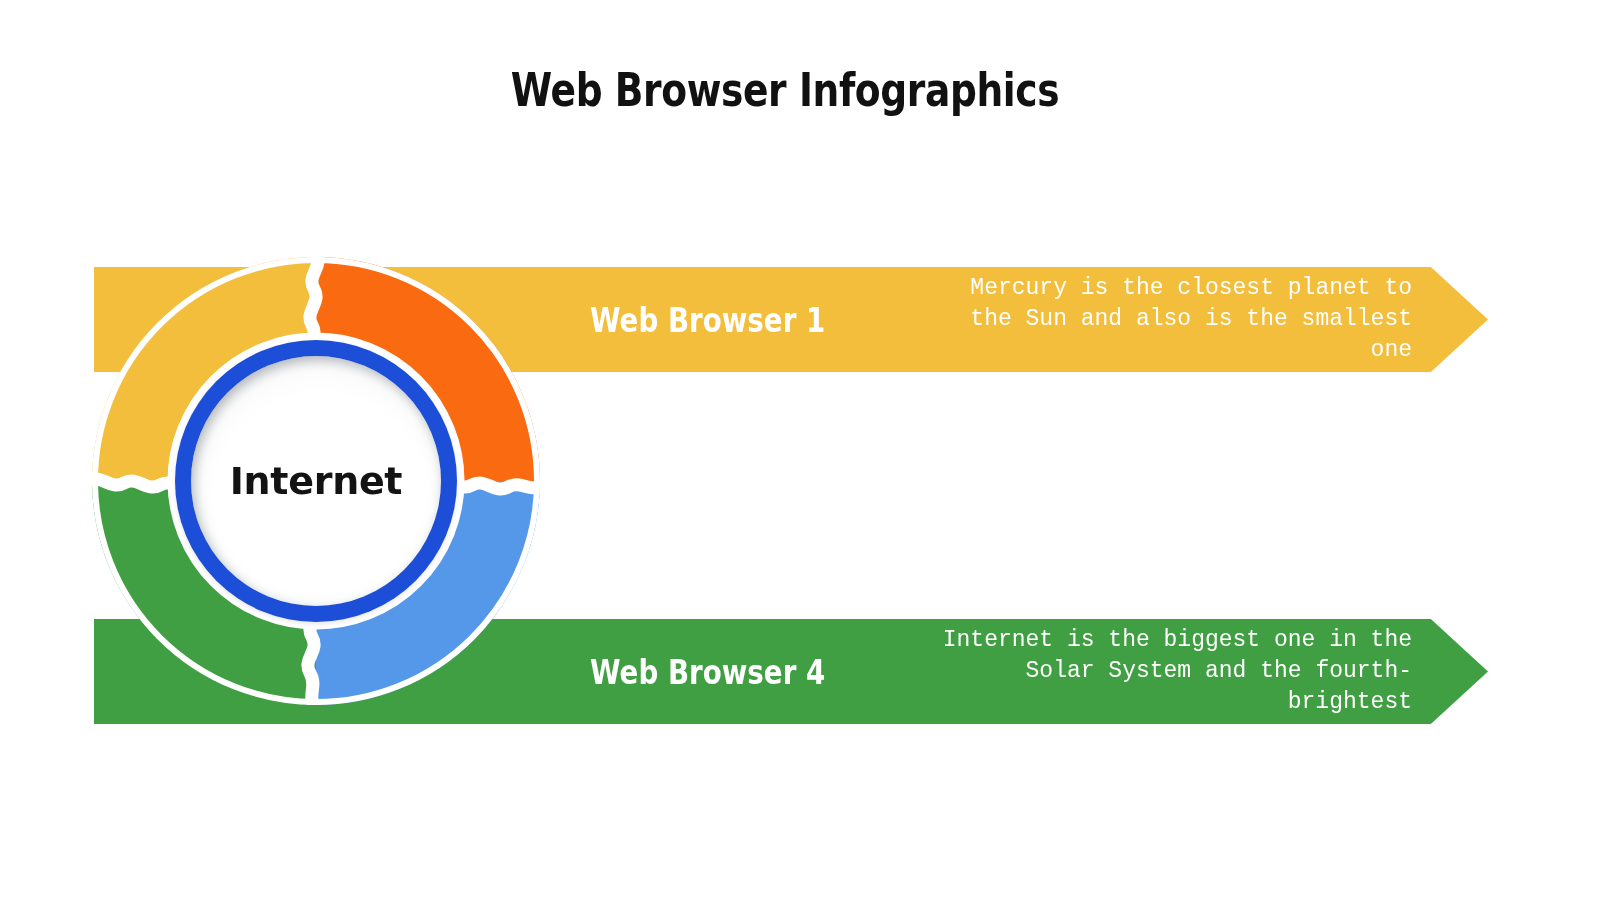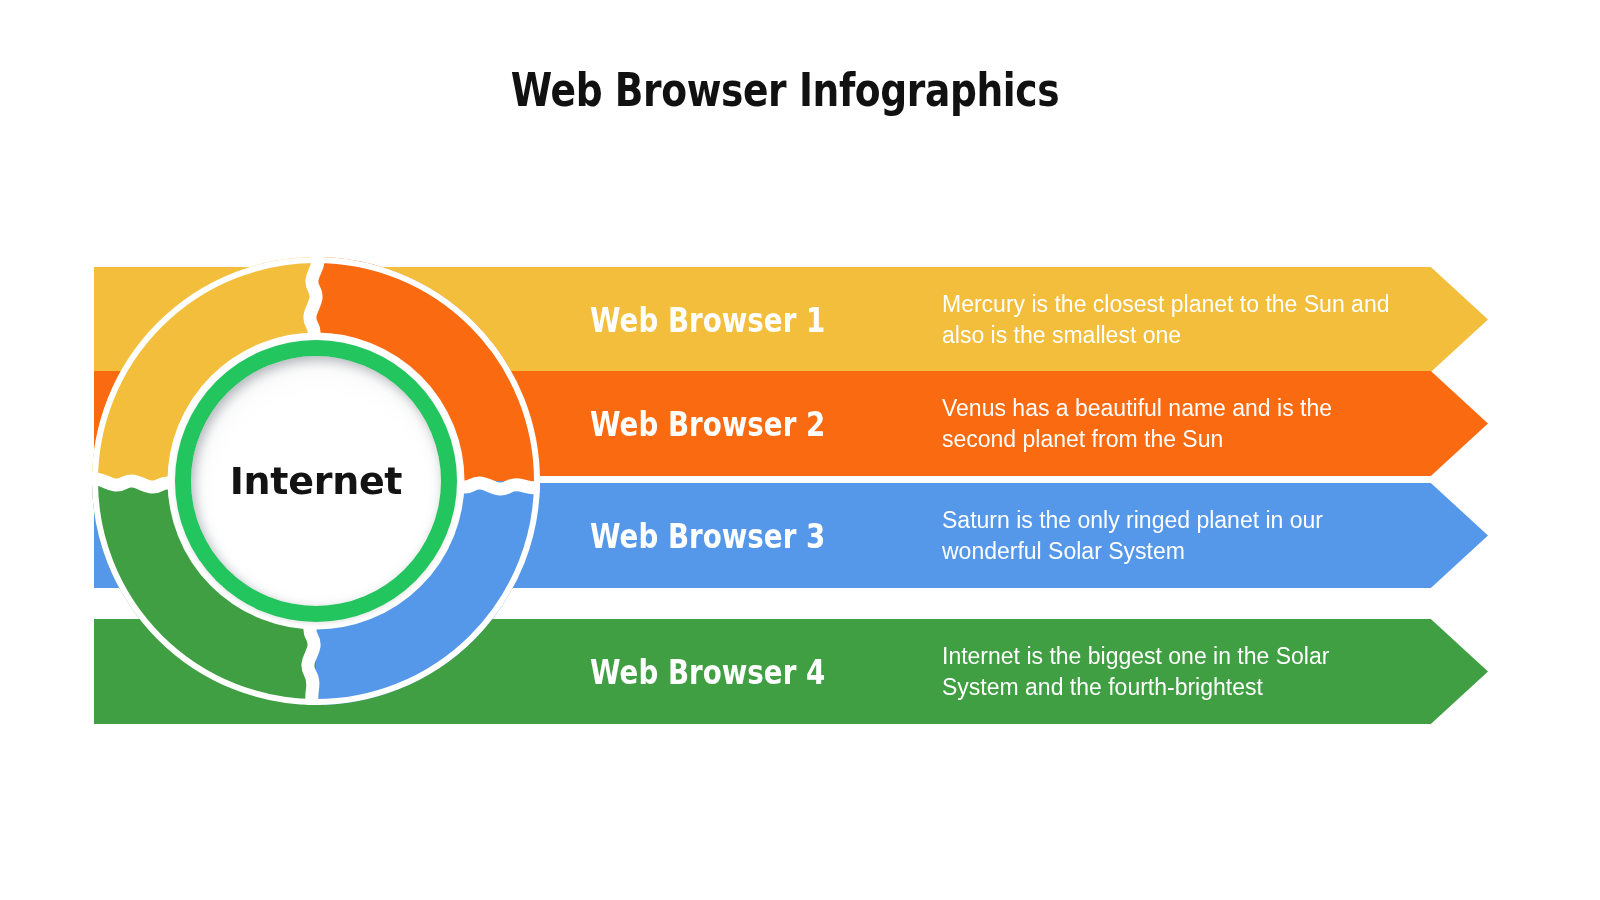--- a/index.html
+++ b/index.html
@@ -68,21 +68,22 @@
     color: #ffffff;
     white-space: nowrap;
     line-height: 1;
   }
   .row-desc {
     position: absolute;
     right: 76px;
     top: 50%;
     transform: translateY(-50%);
     width: 470px;
-    font-family: Liberation Sans, sans-serif;
+    text-align: right;
+    font-family: Liberation Mono, monospace;
     font-weight: 400;
     font-size: 23px;
     line-height: 1.35;
     color: #ffffff;
   }
 
   
   #donut-wrap {
     position: absolute;
     left: 92px;
@@ -134,35 +135,21 @@
   <div id="page-title">Web Browser Infographics</div>
 
   <div class="arrow-row" id="row-0" style="top:267px;">
     <div class="arrow-shape" id="shape-0" style="background: rgb(242, 190, 60);"></div>
     <div class="row-inner">
       <div class="row-label">Web Browser 1</div>
       <div class="row-desc">Mercury is the closest planet to the Sun and also is the smallest one</div>
     </div>
   </div>
 
-  <div class="arrow-row" id="row-1" style="top:371px;">
-    <div class="arrow-shape" id="shape-1" style="background: rgb(249, 106, 17);"></div>
-    <div class="row-inner">
-      <div class="row-label">Web Browser 2</div>
-      <div class="row-desc">Venus has a beautiful name and is the second planet from the Sun</div>
-    </div>
-  </div>
-
-  <div class="arrow-row" id="row-2" style="top:483px;">
-    <div class="arrow-shape" id="shape-2" style="background: rgb(85, 152, 234);"></div>
-    <div class="row-inner">
-      <div class="row-label">Web Browser 3</div>
-      <div class="row-desc">Saturn is the only ringed planet in our wonderful Solar System</div>
-    </div>
-  </div>
+
 
   <div class="arrow-row" id="row-3" style="top:595px;margin-top:24px;">
     <div class="arrow-shape" id="shape-3" style="background: rgb(64, 159, 66);"></div>
     <div class="row-inner">
       <div class="row-label">Web Browser 4</div>
       <div class="row-desc">Internet is the biggest one in the Solar System and the fourth-brightest</div>
     </div>
   </div>
 
   <div id="donut-wrap">
@@ -200,20 +187,20 @@
                  C322,214 330,234 344,226
                  C358,218 366,236 380,228
                  C394,220 402,238 416,230
                  C430,222 438,238 452,226"></path>
       </g>
 
       <circle cx="224" cy="224" r="221" fill="none" stroke="#ffffff" stroke-width="6"></circle>
       <circle cx="224" cy="224" r="144" fill="none" stroke="#ffffff" stroke-width="9"></circle>
     </svg>
 
-    <div id="center-disc" style="background: #22c55e;">
+    <div id="center-disc" style="background: #1d4ed8;">
       <div id="center-disc-inner">
         <div id="center-label" style="color: rgb(19, 19, 19);">Internet</div>
       </div>
     </div>
   </div>
 
 </div>
 
 </body></html>

